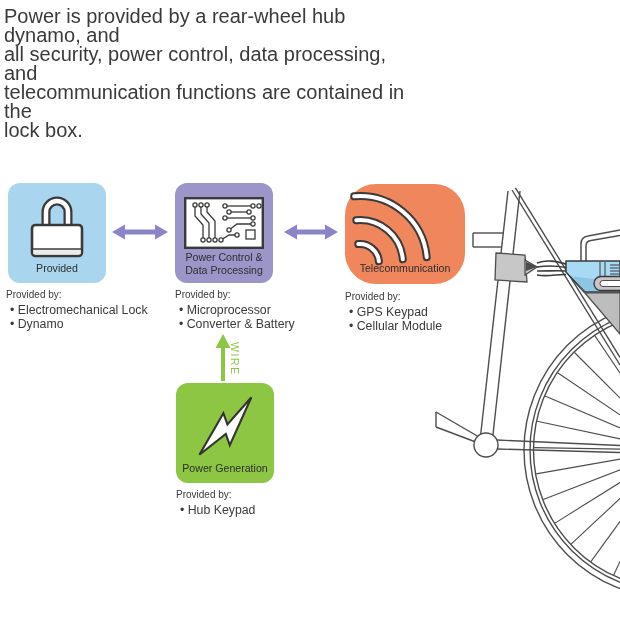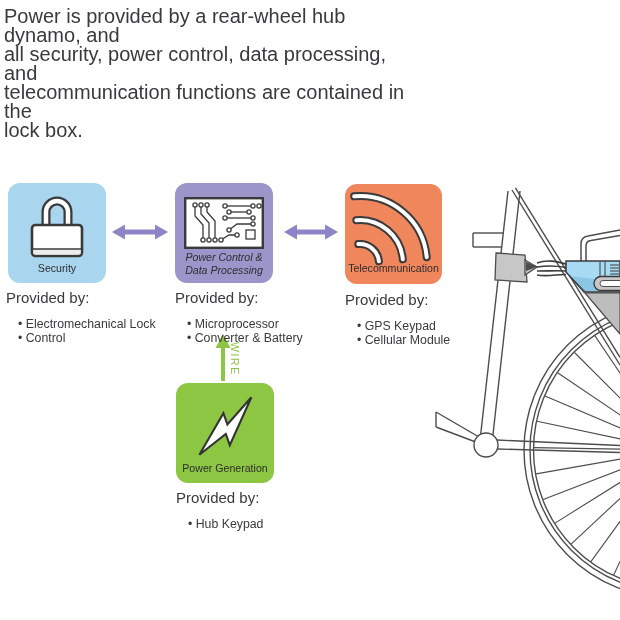--- a/index.html
+++ b/index.html
@@ -2,22 +2,22 @@
 <html><head>
 <meta charset="utf-8">
 <style>
   html,body{margin:0;padding:0;background:#fff;}
   .page{position:relative;width:620px;height:620px;background:#fff;overflow:hidden;
         font-family:"Liberation Sans","DejaVu Sans",sans-serif;color:#3b3b3d;}
   .intro{position:absolute;left:4px;top:7px;width:420px;margin:0;
          font-size:20px;line-height:19px;white-space:pre-line;color:#3a3a3c;}
   .node{position:absolute;width:98px;height:100px;border-radius:12px;}
   #node-security{left:8px;top:183px;}
-  #node-power{left:175px;top:183px;font-style:italic;}
-  #node-telecom{left:345px;top:184px;width:97px;}
+  #node-power{left:175px;top:183px;}
+  #node-telecom{left:345px;top:184px;width:120px;border-radius:31px;}
   #node-generation{left:176px;top:383px;}
   .node-icon{position:absolute;left:50%;transform:translateX(-50%);}
   #lock-icon{top:8px;}
   #circuit-icon{top:14px;}
   #signal-icon{top:1px;left:1px;transform:none;}
   #bolt-icon{top:11px;}
   .node-label{position:absolute;bottom:6px;left:0;right:0;text-align:center;
               font-size:10.6px;line-height:1.22;color:#2e2e30;white-space:pre-line;}
   #node-telecom .node-label{bottom:9px;}
   #node-security .node-label{bottom:8px;}
@@ -27,22 +27,22 @@
   #arrow-power-telecom{left:284px;}
   .wire-group{position:absolute;color:#8dc643;}
   #wire-arrow{left:214px;top:334px;}
   .wire-label{position:absolute;left:241px;top:342px;font-size:10.5px;letter-spacing:1.6px;
               transform:rotate(90deg);transform-origin:0 0;white-space:nowrap;color:#8dc643;}
   .provided{position:absolute;color:#3a3a3c;}
   #prov-security{left:6px;top:289px;}
   #prov-power{left:175px;top:289px;}
   #prov-telecom{left:345px;top:291px;}
   #prov-generation{left:176px;top:489px;}
-  .provided-heading{font-size:15px;margin:0 0 3px 0;}
-  .provided-list{margin:12px;padding:0;list-style:none;font-size:12.3px;line-height:13.8px;}
+  .provided-heading{font-size:10px;margin:0 0 3px 0;}
+  .provided-list{margin:4px;padding:0;list-style:none;font-size:12.3px;line-height:13.8px;}
   .provided-list li::before{content:"• ";}
   .bike{position:absolute;left:428px;top:185px;}
 </style>
 </head>
 <body>
 
 <div class="page">
 
   <p class="intro">Power is provided by a rear-wheel hub dynamo, and
 all security, power control, data processing, and
@@ -50,21 +50,21 @@
 lock box.</p>
 
   <div class="node" id="node-security" style="background: rgb(169, 214, 238);">
     <svg class="node-icon" id="lock-icon" width="54" height="70" viewBox="0 0 54 70" fill="none">
       <path d="M16,38 V21 a11,11 0 0 1 22,0 V38" stroke="#3a3a3a" stroke-width="9"></path>
       <path d="M16,38 V21 a11,11 0 0 1 22,0 V38" stroke="#ffffff" stroke-width="4.5"></path>
       <rect x="2" y="34" width="50" height="31" rx="3.5" fill="#ffffff" stroke="#3a3a3a" stroke-width="2.6"></rect>
       <rect x="3.4" y="58.6" width="47.2" height="4.6" fill="#ececec"></rect>
       <line x1="3" y1="58" x2="51" y2="58" stroke="#3a3a3a" stroke-width="1.6"></line>
     </svg>
-    <div class="node-label">Security</div>
+    <div class="node-label">Provided</div>
   </div>
 
   <div class="node" id="node-power" style="background: rgb(155, 149, 201);">
     <svg class="node-icon" id="circuit-icon" width="80" height="52" viewBox="0 0 80 52" fill="none">
       <rect x="1.2" y="1.2" width="77.6" height="49.6" fill="#ffffff" stroke="#3a3a3a" stroke-width="2.4"></rect>
       <g stroke="#3a3a3a" stroke-width="1.3">
         <polyline points="11,8 11,19 19,28 19,43"></polyline>
         <polyline points="17,8 17,17 25,26 25,43"></polyline>
         <polyline points="23,8 23,15 31,24 31,43"></polyline>
         <line x1="41" y1="9" x2="69" y2="9"></line>
@@ -135,21 +135,21 @@
   <svg class="wire-group" id="wire-arrow" width="18" height="48" viewBox="0 0 18 48" style="color: rgb(141, 198, 67);">
     <line x1="9" y1="13" x2="9" y2="47" stroke="currentColor" stroke-width="4"></line>
     <polygon points="9,0 1.5,14 16.5,14" fill="currentColor"></polygon>
   </svg>
   <div class="wire-label" style="color: rgb(141, 198, 67);">WIRE</div>
 
   <div class="provided" id="prov-security">
     <div class="provided-heading">Provided by:</div>
     <ul class="provided-list">
         <li>Electromechanical Lock</li>
-        <li>Control</li>
+        <li>Dynamo</li>
       </ul>
   </div>
   <div class="provided" id="prov-power">
     <div class="provided-heading">Provided by:</div>
     <ul class="provided-list">
         <li>Microprocessor</li>
         <li>Converter &amp; Battery</li>
       </ul>
   </div>
   <div class="provided" id="prov-telecom">

